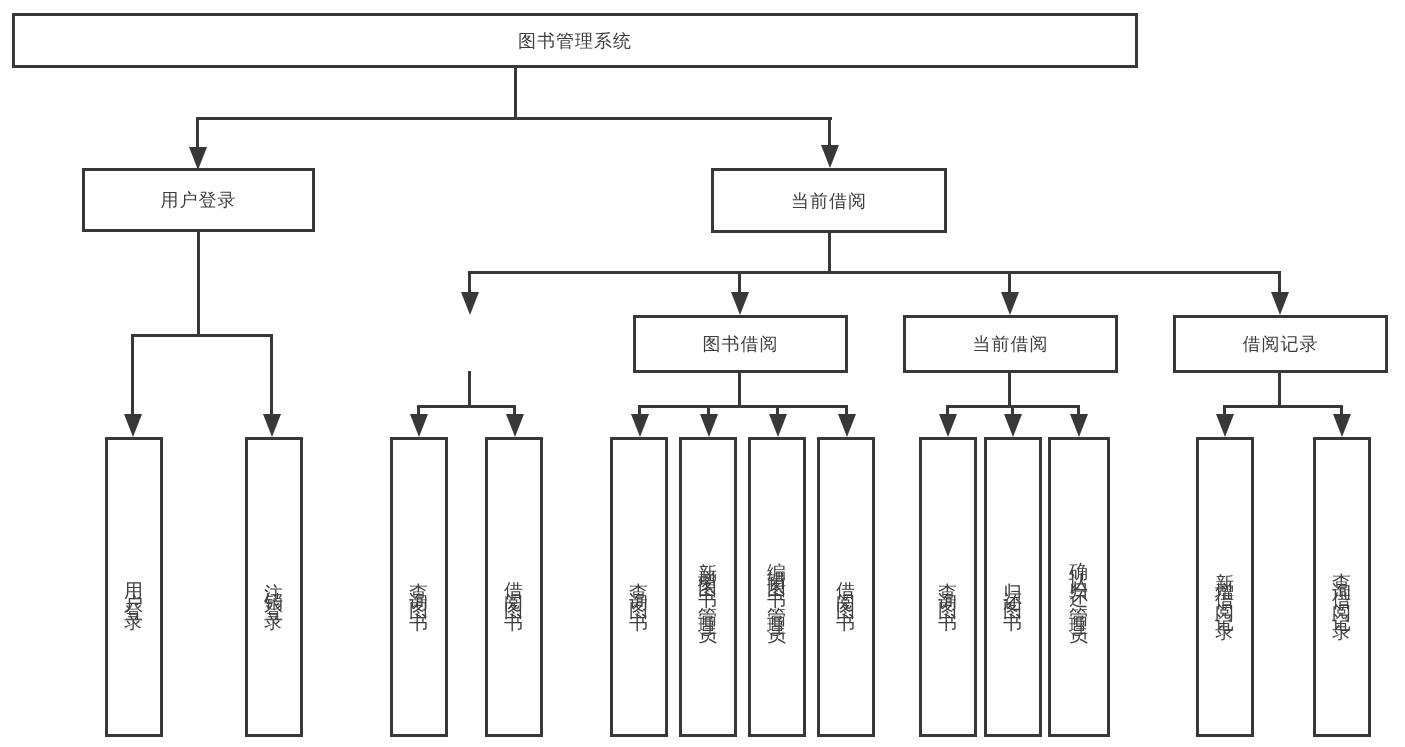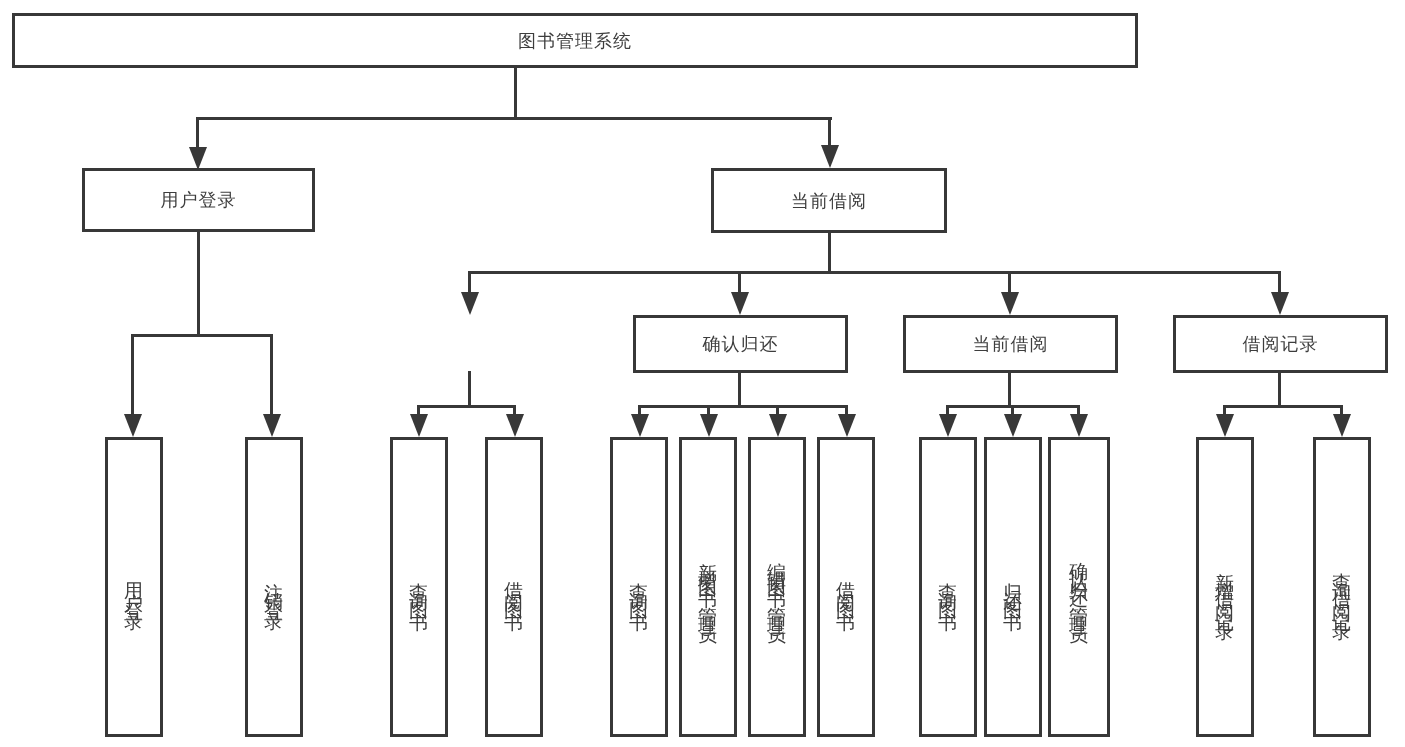--- a/index.html
+++ b/index.html
@@ -124,21 +124,21 @@
   </div>
 
   <div class="box node-h" style="left:82px; top:168px; width:233px; height:64px;">
     <span>用户登录</span>
   </div>
   <div class="box node-h" style="left:711px; top:168px; width:236px; height:65px;">
     <span>当前借阅</span>
   </div>
 
   <div class="box node-h" style="left:633px; top:315px; width:215px; height:58px;">
-    <span>确认归还</span>
+    <span>图书借阅</span>
   </div>
   <div class="box node-h" style="left:903px; top:315px; width:215px; height:58px;">
     <span>当前借阅</span>
   </div>
   <div class="box node-h" style="left:1173px; top:315px; width:215px; height:58px;">
     <span>借阅记录</span>
   </div>
 
   <div class="box leaf" style="left:105px; top:437px; width:58px; height:300px;">
     <span class="vtext">用户登录</span>

